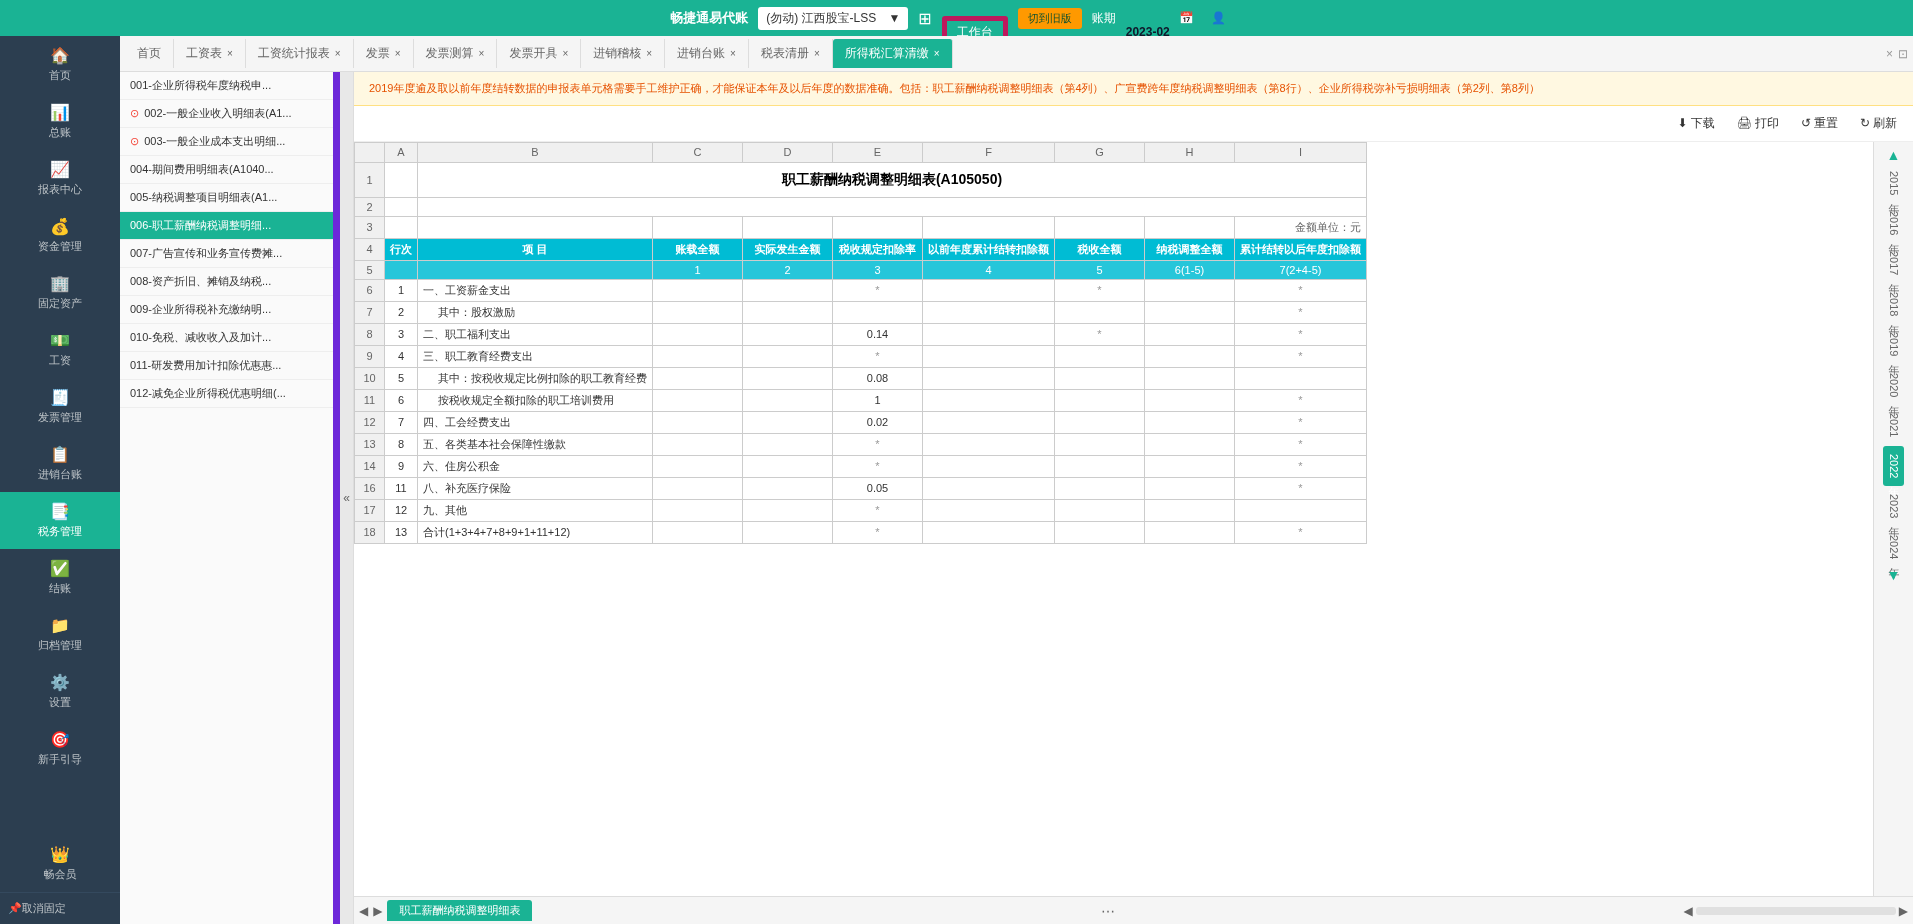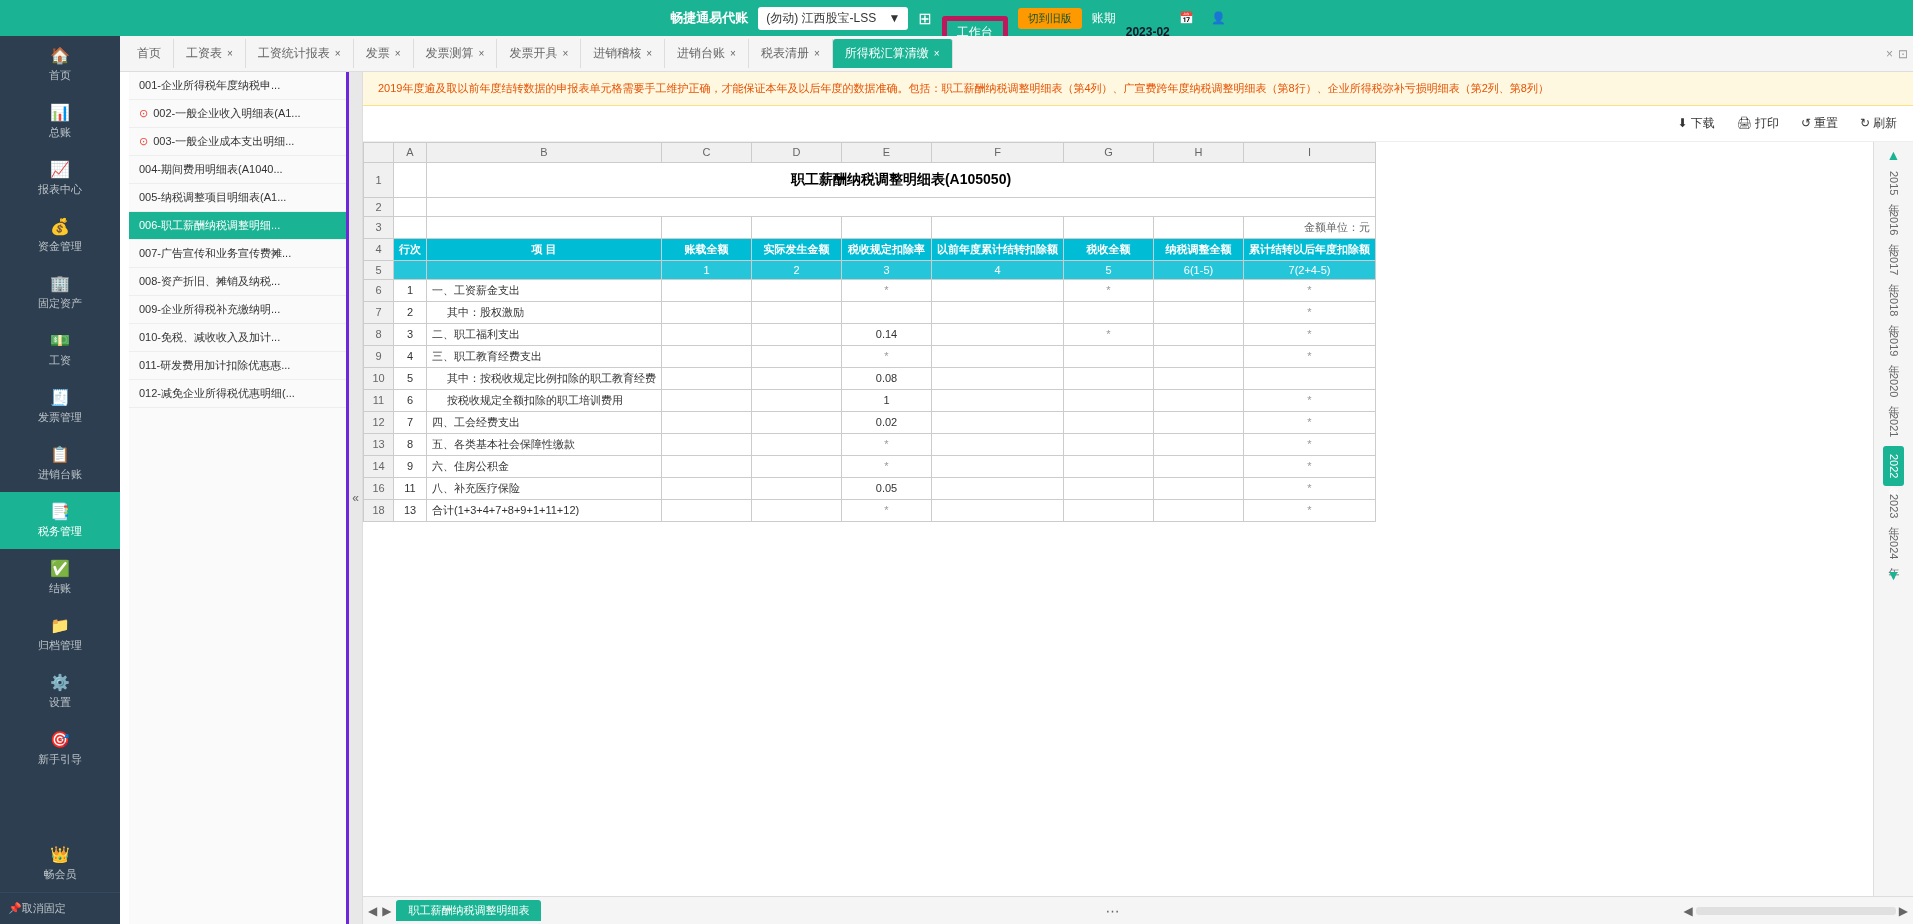--- a/index.html
+++ b/index.html
@@ -33,21 +33,21 @@
     .tab-bar { background: #f5f5f5; border-bottom: 1px solid #ddd; display: flex; align-items: center; padding: 0 5px; height: 36px; flex-shrink: 0; }
     .tab { padding: 6px 12px; cursor: pointer; font-size: 12px; color: #666; display: flex; align-items: center; gap: 5px; white-space: nowrap; border-right: 1px solid #ddd; }
     .tab.active { background: #1ab394; color: white; border-radius: 3px 3px 0 0; }
     .tab .close-btn { font-size: 10px; cursor: pointer; }
     .tab-end { margin-left: auto; display: flex; align-items: center; gap: 5px; }
 
     
     .inner-content { flex: 1; display: flex; overflow: hidden; }
 
     
-    .form-list-panel { width: 220px; border-right: 3px solid #6d28d9; overflow-y: auto; flex-shrink: 0; background: #fafafa; margin-left: 9px; }
+    .form-list-panel { width: 220px; border-right: 7px solid #6d28d9; overflow-y: auto; flex-shrink: 0; background: #fafafa; }
     .form-list-item { padding: 6px 10px; font-size: 11px; cursor: pointer; color: #333; display: flex; align-items: center; gap: 5px; border-bottom: 1px solid #eee; }
     .form-list-item.active { background: #1ab394; color: white; }
 
     
     .right-content { flex: 1; display: flex; flex-direction: column; overflow: hidden; }
 
     
     .warning-bar { background: #fff8e1; border-bottom: 1px solid #ffe082; padding: 8px 15px; font-size: 11px; color: #e65100; line-height: 1.5; flex-shrink: 0; }
 
     
@@ -488,20 +488,32 @@
                   <td class="label-cell">八、补充医疗保险</td>
                   <td class="data-cell"></td>
                   <td class="data-cell"></td>
                   <td class="data-cell">0.05</td>
                   <td class="data-cell"></td>
                   <td class="data-cell"></td>
                   <td class="data-cell"></td>
                   <td class="star-cell">*</td>
                 </tr>
                 <tr>
+                  <td class="row-num-col">17</td>
+                  <td class="data-cell">12</td>
+                  <td class="label-cell">九、其他</td>
+                  <td class="data-cell"></td>
+                  <td class="data-cell"></td>
+                  <td class="star-cell">*</td>
+                  <td class="data-cell"></td>
+                  <td class="data-cell"></td>
+                  <td class="data-cell"></td>
+                  <td class="data-cell"></td>
+                </tr>
+                <tr>
                   <td class="row-num-col">18</td>
                   <td class="data-cell">13</td>
                   <td class="label-cell">合计(1+3+4+7+8+9+1+11+12)</td>
                   <td class="data-cell"></td>
                   <td class="data-cell"></td>
                   <td class="star-cell">*</td>
                   <td class="data-cell"></td>
                   <td class="data-cell"></td>
                   <td class="data-cell"></td>
                   <td class="star-cell">*</td>

